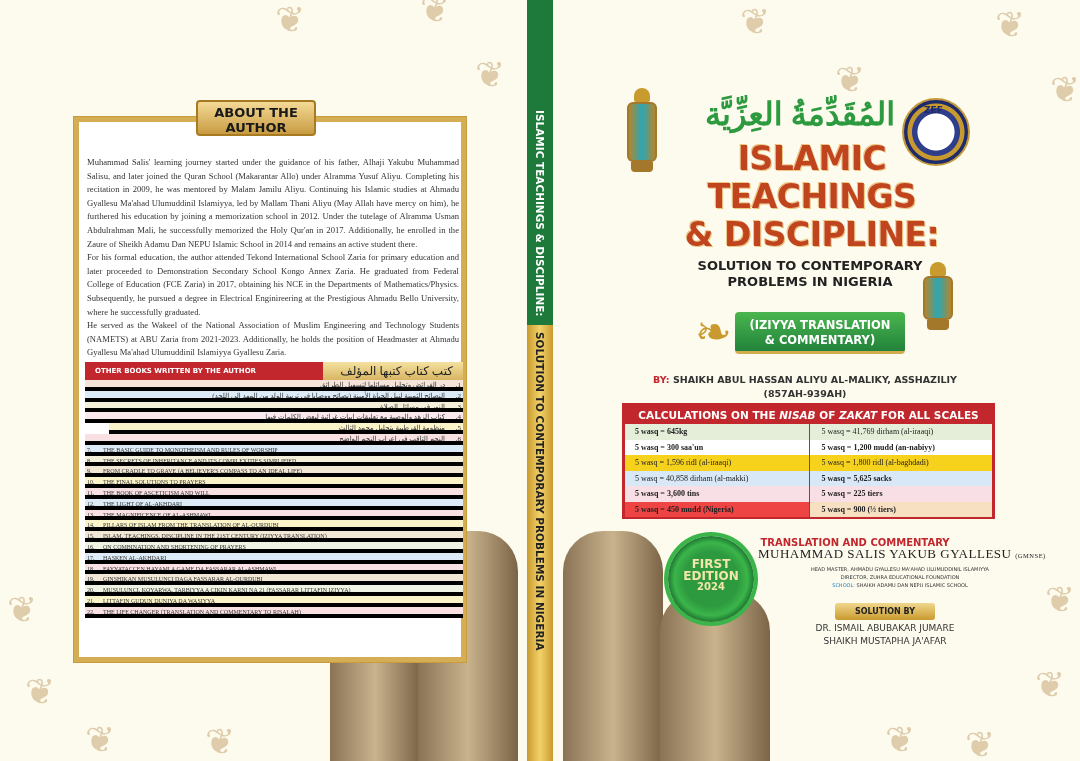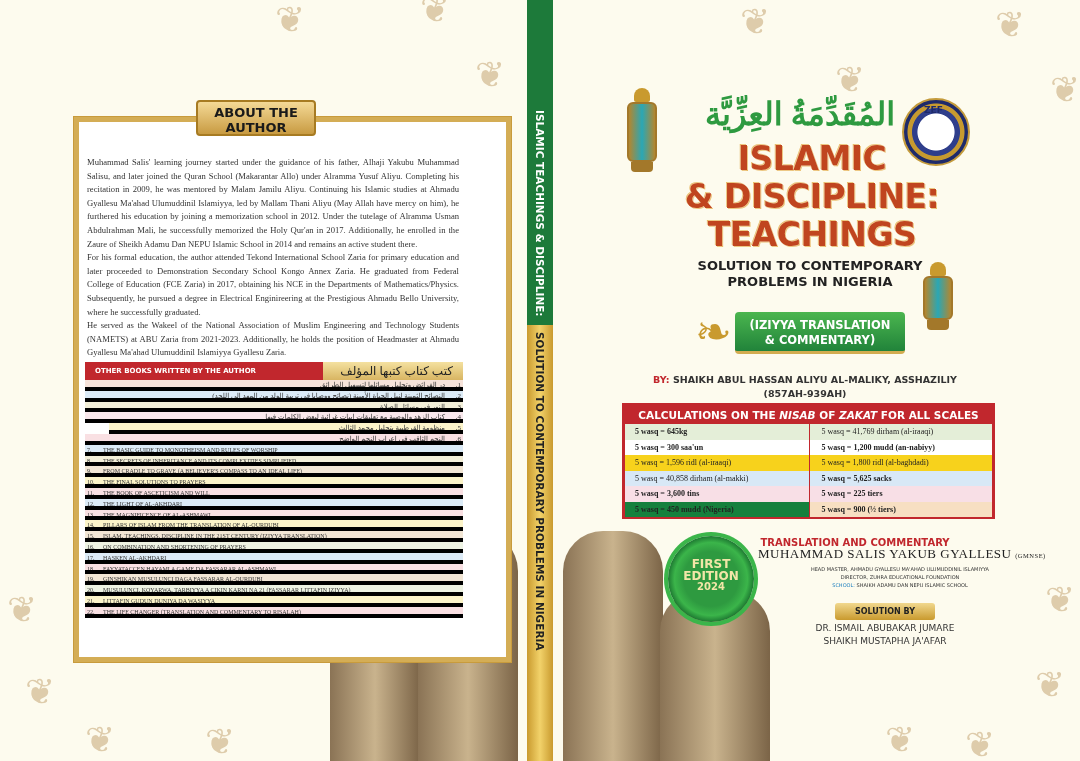--- a/index.html
+++ b/index.html
@@ -1,20 +1,20 @@
 <!DOCTYPE html>
 <html><head>
 <meta charset="utf-8">
 <style>
   * { box-sizing: border-box; margin: 0; padding: 0; }
   body { width: 1080px; height: 761px; background: #fdfbee; font-family: "Liberation Serif", serif; position: relative; overflow: hidden; color: #222; }
   .leaf { position: absolute; width: 40px; height: 40px; color: #d9c4a0; font-size: 36px; line-height: 40px; text-align: center; opacity: .85; font-family: "DejaVu Sans", sans-serif; }
 
   
-  .about-box { position: absolute; left: 74px; top: 117px; width: 437px; height: 545px; background: #fff; border: 5px solid #d4ad55; box-shadow: 0 0 0 1px #c89b3c; }
+  .about-box { position: absolute; left: 74px; top: 117px; width: 392px; height: 545px; background: #fff; border: 5px solid #d4ad55; box-shadow: 0 0 0 1px #c89b3c; }
   .about-badge { position: absolute; left: 196px; top: 100px; width: 120px; height: 36px; background: linear-gradient(#f4d996, #c89b42); border: 2px solid #a77b22; border-radius: 4px; text-align: center; font-family: "DejaVu Sans", sans-serif; font-weight: bold; font-size: 13px; line-height: 15px; color: #1a1a1a; padding-top: 3px; z-index: 2; }
   .about-text { position: absolute; left: 8px; top: 34px; width: 372px; font-size: 8.6px; line-height: 13.6px; text-align: justify; color: #333; }
   .about-text p { margin: 0; }
   .books-header { position: absolute; left: 6px; top: 240px; width: 378px; height: 18px; display: flex; }
   .books-header .en { flex: 1; background: #c1272d; color: #fff; font-family: "DejaVu Sans", sans-serif; font-weight: bold; font-size: 7px; line-height: 18px; padding-left: 10px; }
   .books-header .ar { width: 140px; background: linear-gradient(#f4e1a0, #d8b562); font-size: 12px; line-height: 18px; text-align: right; padding-right: 10px; direction: rtl; color: #222; }
   .books-list { position: absolute; left: 6px; top: 258px; width: 378px; }
   .book { height: 10.8px; font-size: 6px; line-height: 10.8px; padding: 0 2px; color: #333; border-bottom: 4px solid #000000; white-space: nowrap; overflow: hidden; }
   .book.ar { text-align: right; direction: rtl; font-size: 7px; }
   .book .n { display: inline-block; width: 16px; }
@@ -145,22 +145,22 @@
   </div>
   <div class="lantern" style="left:920px;top:262px;height:70px;">
     <div class="cap"></div>
       <div class="body" style="height:44px;"></div>
       <div class="base"></div>
   </div>
 
   <div class="arabic-title">المُقَدِّمَةُ العِزِّيَّة</div>
   <div class="main-title">
     <div>ISLAMIC</div>
+    <div>TEACHINGS</div>
     <div>&amp; DISCIPLINE:</div>
-    <div>TEACHINGS</div>
   </div>
   <div class="logo">
     <span class="logo-inner">ZEF</span>
   </div>
 
   <div class="subtitle">
     <div>SOLUTION TO CONTEMPORARY</div>
     <div>PROBLEMS IN NIGERIA</div>
   </div>
 
@@ -181,21 +181,21 @@
         <div class="calc-cell" style="background: rgb(228, 238, 216);">5 wasq = 645kg</div>
         <div class="calc-cell r light" style="background: rgb(228, 238, 216);">5 wasq = 41,769 dirham (al-iraaqi)</div>
         <div class="calc-cell" style="background: rgb(255, 255, 255);">5 wasq = 300 saa'un</div>
         <div class="calc-cell r" style="background: rgb(255, 255, 255);">5 wasq = 1,200 mudd (an-nabiyy)</div>
         <div class="calc-cell light" style="background: rgb(247, 210, 28);">5 wasq = 1,596 ridl (al-iraaqi)</div>
         <div class="calc-cell r light" style="background: rgb(247, 210, 28);">5 wasq = 1,800 ridl (al-baghdadi)</div>
         <div class="calc-cell light" style="background: rgb(216, 232, 246);">5 wasq = 40,858 dirham (al-makki)</div>
         <div class="calc-cell r" style="background: rgb(216, 232, 246);">5 wasq = 5,625 sacks</div>
         <div class="calc-cell" style="background: rgb(248, 223, 230);">5 wasq = 3,600 tins</div>
         <div class="calc-cell r" style="background: rgb(248, 223, 230);">5 wasq = 225 tiers</div>
-        <div class="calc-cell" style="background: #15803d;">5 wasq = 450 mudd (Nigeria)</div>
+        <div class="calc-cell" style="background: #ef4444;">5 wasq = 450 mudd (Nigeria)</div>
         <div class="calc-cell r" style="background: rgb(247, 223, 194);">5 wasq = 900 (½ tiers)</div>
       </div>
   </div>
 
   <div class="badge-edition">
     <div class="l1">FIRST</div>
     <div class="l1">EDITION</div>
     <div class="l3">2024</div>
   </div>
 

